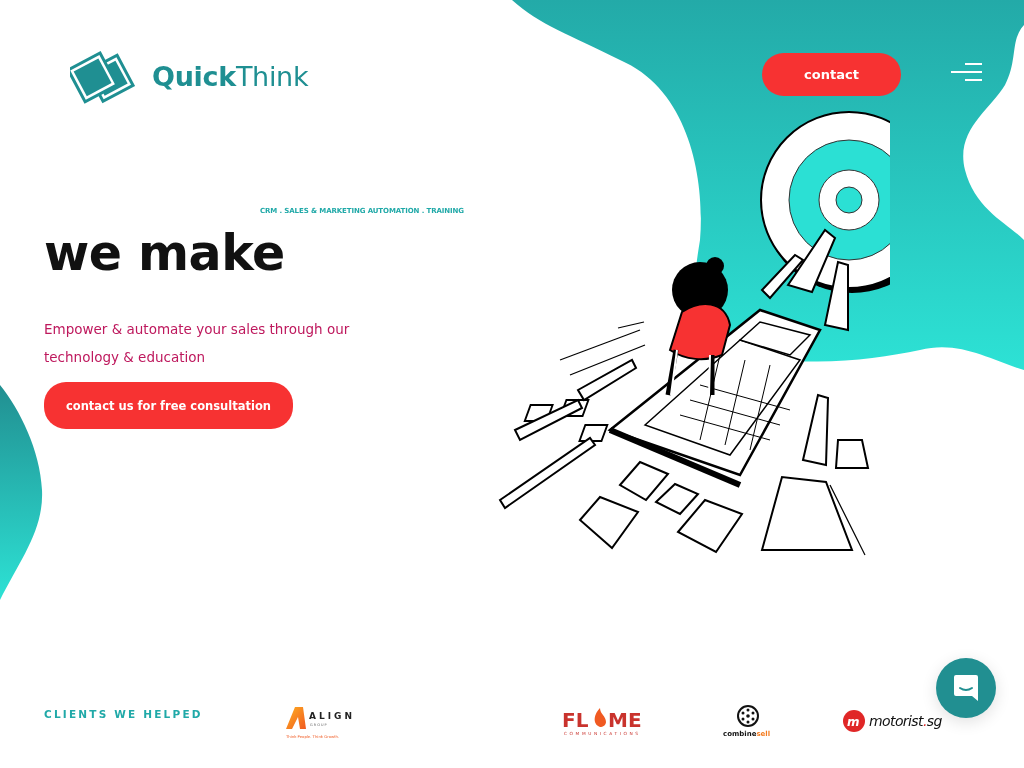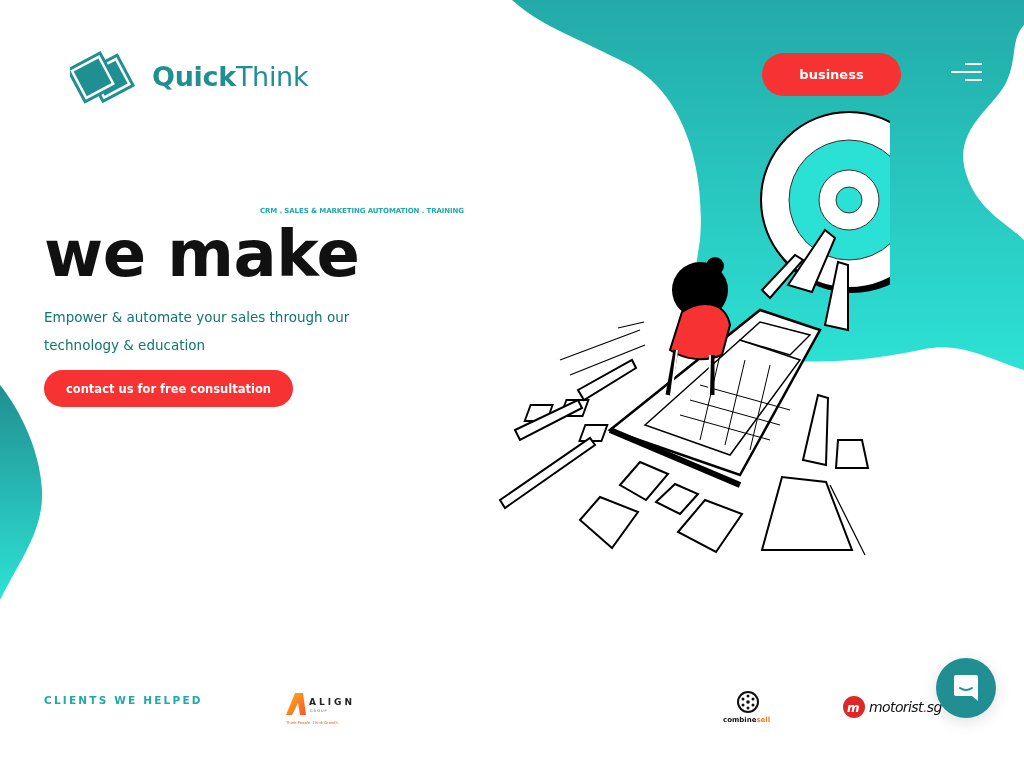--- a/index.html
+++ b/index.html
@@ -22,31 +22,31 @@
       display: flex; align-items: center; justify-content: center; cursor: pointer;
     }
     .menu-btn { position: absolute; left: 950px; top: 61px; width: 34px; height: 22px; cursor: pointer; }
     .menu-btn span { position: absolute; height: 2px; background: #fff; right: 2px; }
     .menu-btn .l1 { top: 2px; width: 17px; }
     .menu-btn .l2 { top: 10px; width: 31px; }
     .menu-btn .l3 { top: 18px; width: 17px; }
 
     .hero { position: absolute; left: 44px; top: 207px; z-index: 5; width: 420px; }
     .tagline { font-family: "DejaVu Sans", sans-serif; font-size: 7px; font-weight: bold; color: #20a9a8; letter-spacing: -0.1px; white-space: nowrap; text-align: right; }
-    .headline { margin-top: 14px; font-family: "DejaVu Sans", sans-serif; font-weight: bold; font-size: 64px; line-height: 50px; color: #111111; letter-spacing: -0.5px; }
-    .subtext { margin-top: 24px; font-family: "DejaVu Sans", sans-serif; font-size: 13.5px; line-height: 28px; color: #0f766e; width: 330px; }
+    .headline { margin-top: 14px; font-family: "DejaVu Sans", sans-serif; font-weight: bold; font-size: 49px; line-height: 50px; color: #111111; letter-spacing: -0.5px; }
+    .subtext { margin-top: 36px; font-family: "DejaVu Sans", sans-serif; font-size: 13.5px; line-height: 28px; color: #be185d; width: 330px; }
     .cta-btn {
-      margin-top: 11px; width: 249px; height: 37px; background: #f73232; border-radius: 22px;
+      margin-top: 11px; width: 249px; height: 47px; background: #f73232; border-radius: 22px;
       color: #fff; font-family: "DejaVu Sans", sans-serif; font-weight: bold; font-size: 11.5px; border: none;
       display: flex; align-items: center; justify-content: center; cursor: pointer;
     }
 
     .illustration { position: absolute; left: 490px; top: 110px; width: 400px; height: 460px; z-index: 3; }
 
-    .clients { position: absolute; left: 0; top: 676px; width: 1024px; height: 60px; z-index: 5; text-decoration: underline; }
+    .clients { position: absolute; left: 0; top: 690px; width: 1024px; height: 60px; z-index: 5; text-decoration: underline; }
     .clients-label { position: absolute; left: 44px; top: 18px; font-family: "DejaVu Sans", sans-serif; font-weight: bold; font-size: 10.5px; letter-spacing: 2.2px; color: #20a9a8; }
     .client-logo { position: absolute; top: 10px; height: 42px; display: flex; align-items: center; justify-content: flex-start; cursor: pointer; }
 
     .chat-bubble {
       position: absolute; left: 936px; top: 658px; width: 60px; height: 60px; border-radius: 50%;
       background: #218f91; z-index: 10; cursor: pointer; display: flex; align-items: center; justify-content: center;
       box-shadow: 0 4px 16px rgba(0,0,0,0.12);
     }
   </style>
 </head>
@@ -73,21 +73,21 @@
       <g transform="rotate(-28 40 31)">
         <rect x="22" y="16" width="34" height="34" fill="#ffffff" stroke="#1f8f92" stroke-width="3"></rect>
         <rect x="26" y="20" width="26" height="26" fill="#1f8f92"></rect>
         <rect x="6" y="6" width="36" height="36" fill="#ffffff" stroke="#1f8f92" stroke-width="3"></rect>
         <rect x="10" y="10" width="28" height="28" fill="#1f8f92"></rect>
       </g>
     </svg>
     <span class="logo-text"><span class="b">Quick</span><span class="n">Think</span></span>
   </div>
 
-  <button class="contact-btn">business</button>
+  <button class="contact-btn">contact</button>
 
   <div class="menu-btn">
     <span class="l1"></span>
     <span class="l2"></span>
     <span class="l3"></span>
   </div>
 </div>
 
 <div class="hero">
   <div class="tagline">CRM . SALES &amp; MARKETING AUTOMATION . TRAINING</div>
@@ -175,20 +175,28 @@
           </linearGradient>
         </defs>
       <polygon points="2,28 11,6 19,6 22,28 16,28 14,16 8,28" fill="url(#ag)"></polygon>
       <text x="25" y="18" font-family="DejaVu Sans, sans-serif" font-size="9" font-weight="bold" letter-spacing="3" fill="#222">ALIGN</text>
       <text x="26" y="25" font-family="DejaVu Sans, sans-serif" font-size="3.5" letter-spacing="1" fill="#666">GROUP</text>
       <text x="2" y="37" font-family="DejaVu Sans, sans-serif" font-size="3.8" fill="#f05a22">Think People. Think Growth.</text>
     </svg>
   </div>
 
 
+  <div class="client-logo" style="left:562px; width:90px;">
+    <svg width="90" height="34" viewBox="0 0 90 34">
+      <text x="0" y="23" font-family="DejaVu Sans, sans-serif" font-size="20" font-weight="bold" fill="#c9332d">FL</text>
+      <path d="M38 23 C30 20 32 10 38 4 C38 10 44 12 44 18 C44 21 41 23 38 23 Z" fill="#f05a22"></path>
+      <text x="46" y="23" font-family="DejaVu Sans, sans-serif" font-size="20" font-weight="bold" fill="#c9332d">ME</text>
+      <text x="2" y="31" font-family="DejaVu Sans, sans-serif" font-size="4.3" letter-spacing="2.6" fill="#c9332d">COMMUNICATIONS</text>
+    </svg>
+  </div>
 
   <div class="client-logo" style="left:720px; width:56px;">
     <svg width="56" height="36" viewBox="0 0 56 36">
       <circle cx="28" cy="13" r="10" fill="none" stroke="#111" stroke-width="2"></circle>
       <g fill="#111">
         <circle cx="28" cy="13" r="1.8"></circle>
           <circle cx="23" cy="10" r="1.5"></circle>
           <circle cx="33" cy="10" r="1.5"></circle>
         <circle cx="23" cy="16" r="1.5"></circle>
           <circle cx="33" cy="16" r="1.5"></circle>

